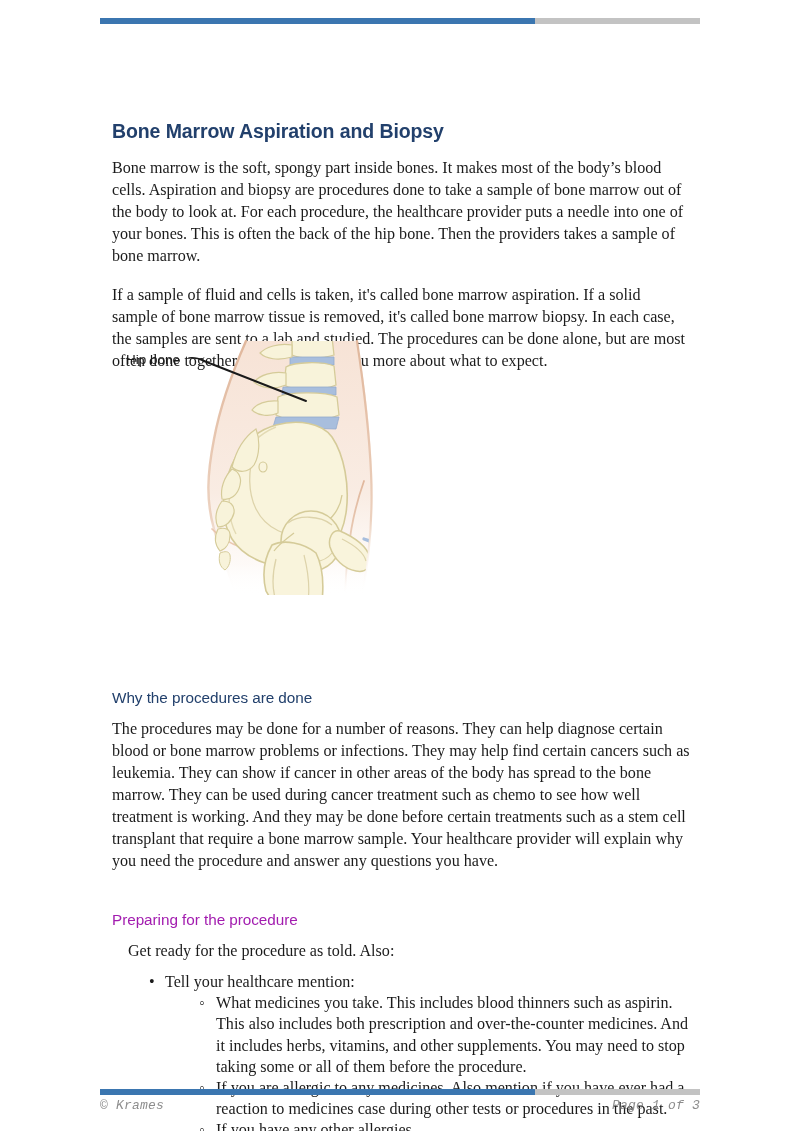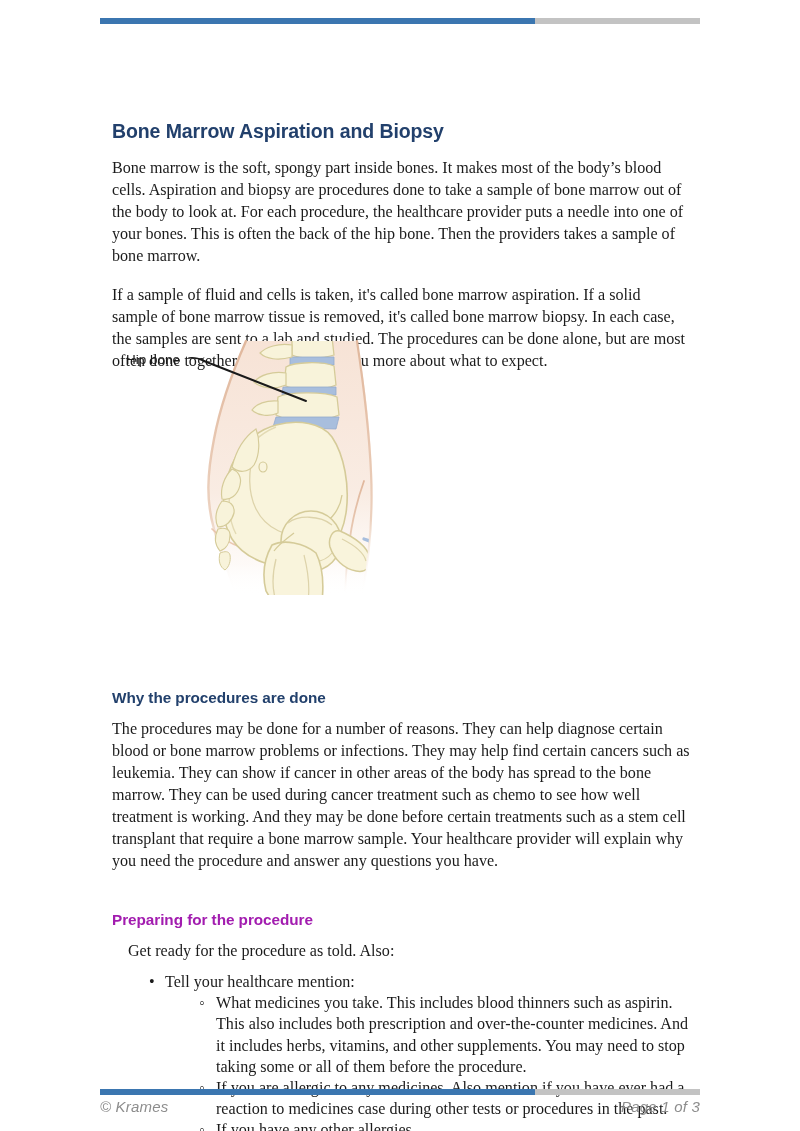--- a/index.html
+++ b/index.html
@@ -47,23 +47,23 @@
 
   
   .footer {
     position: absolute;
     left: 100px;
     width: 600px;
     top: 1098px;
     display: flex;
     justify-content: space-between;
     align-items: baseline;
-    font-family: Liberation Sans, sans-serif;
+    font-family: Liberation Mono, monospace;
     font-style: italic;
-    font-size: 15px;
+    font-size: 13px;
     color: #8d8d8d;
     letter-spacing: 0.2px;
   }
 
   
   .content {
     position: absolute;
     left: 112px;
     top: 92px;
     width: 578px;
@@ -74,21 +74,21 @@
     font-size: 19.5px;
     font-weight: bold;
     color: #22406c;
     margin: 0 0 14px 0;
     letter-spacing: -0.1px;
   }
 
   h2.section-title {
     font-family: "Liberation Sans", sans-serif;
     font-size: 15.3px;
-    font-weight: bold;
+    font-weight: normal;
     color: #22406c;
     margin: 0 0 11px 0;
     letter-spacing: -0.05px;
   }
 
   p.body-text {
     font-family: "Liberation Serif", serif;
     font-size: 16.1px;
     line-height: 22px;
     margin: 0 0 17px 0;

